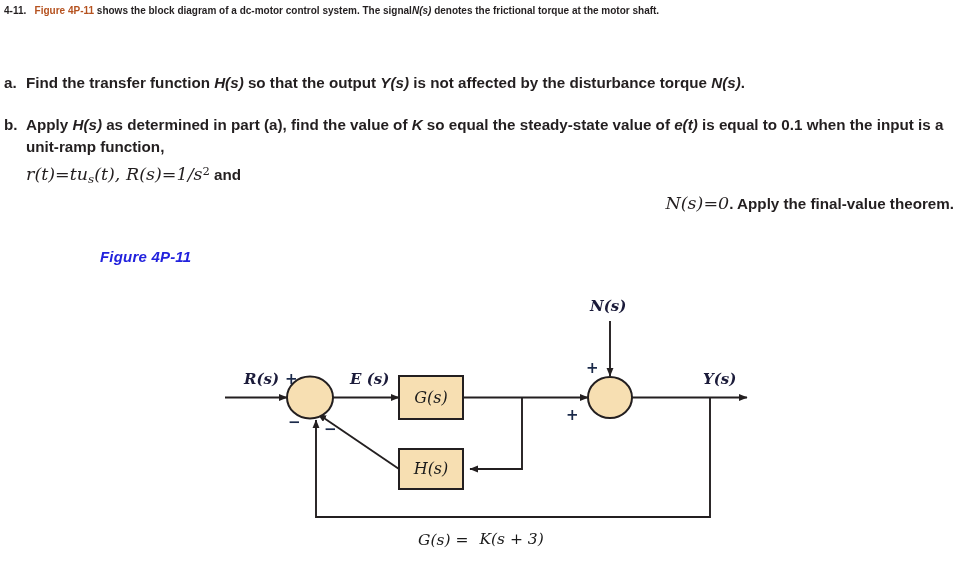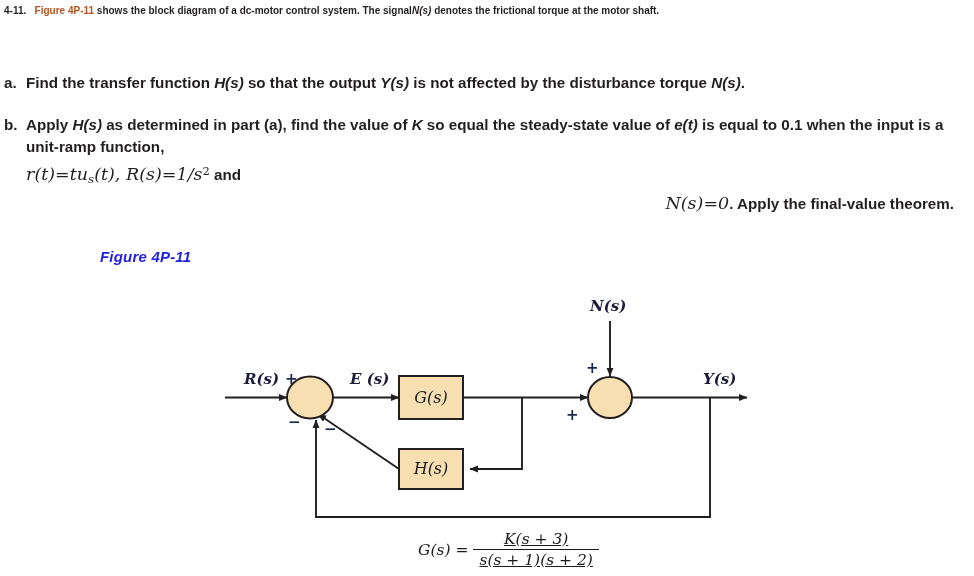--- a/index.html
+++ b/index.html
@@ -122,21 +122,20 @@
     align-items: center;
     white-space: nowrap;
   }
   .eq .lhs { font-style: italic; }
   .eq .eqsign { font-style: normal; padding: 0 5px; }
   .eq .frac {
     display: inline-flex;
     flex-direction: column;
     align-items: center;
     vertical-align: middle;
-    text-decoration: underline;
   }
   .eq .num-part {
     font-style: italic;
     padding: 0 6px 1px 6px;
   }
   .eq .den-part {
     font-style: italic;
     padding: 1px 6px 0 6px;
     border-top: 1.3px solid #1a1a1a;
   }
@@ -216,15 +215,14 @@
   <text class="sign" x="586" y="93">+</text>
   <text class="sign" x="566" y="140">+</text>
 </svg>
 </div>
 
 <div class="eq">
   <span class="lhs">G(s)</span>
   <span class="eqsign">=</span>
   <span class="frac">
     <span class="num-part"><span>K</span><span>(s  +  3)</span></span>
-    <span class="den-part">s(s  +  1)(s  +  2)</span>
   </span>
 </div>
 
 </body></html>

